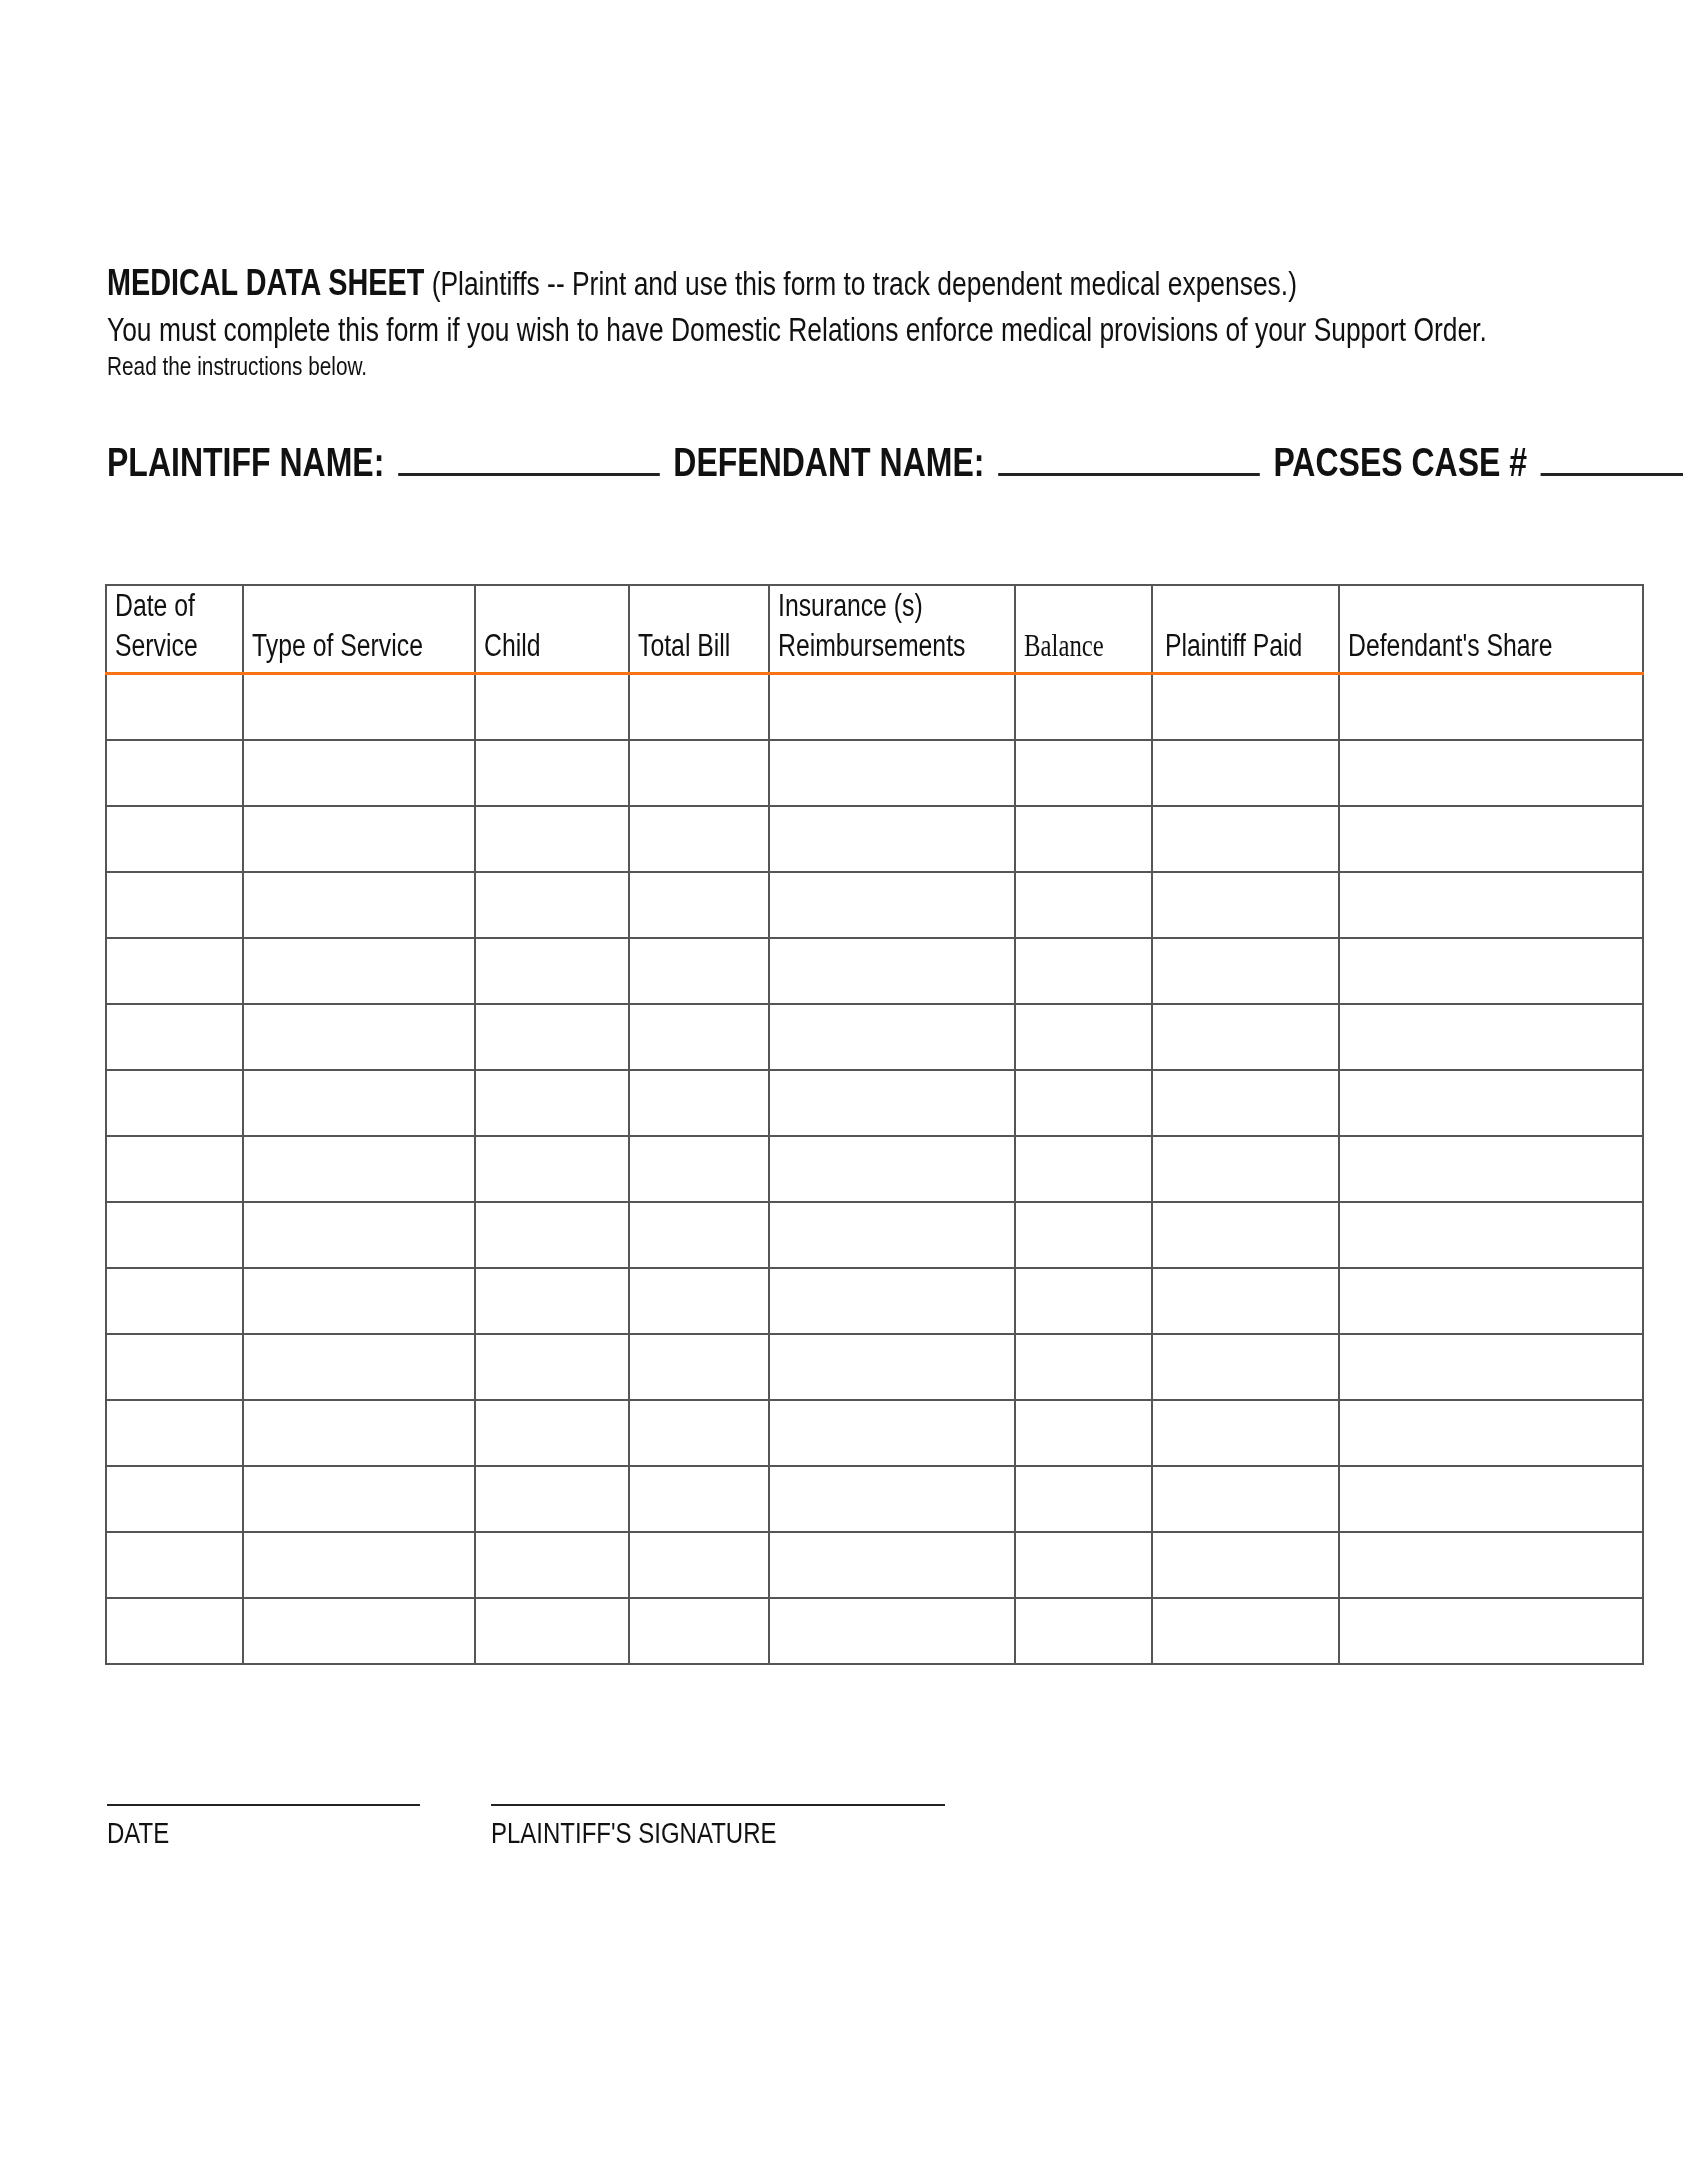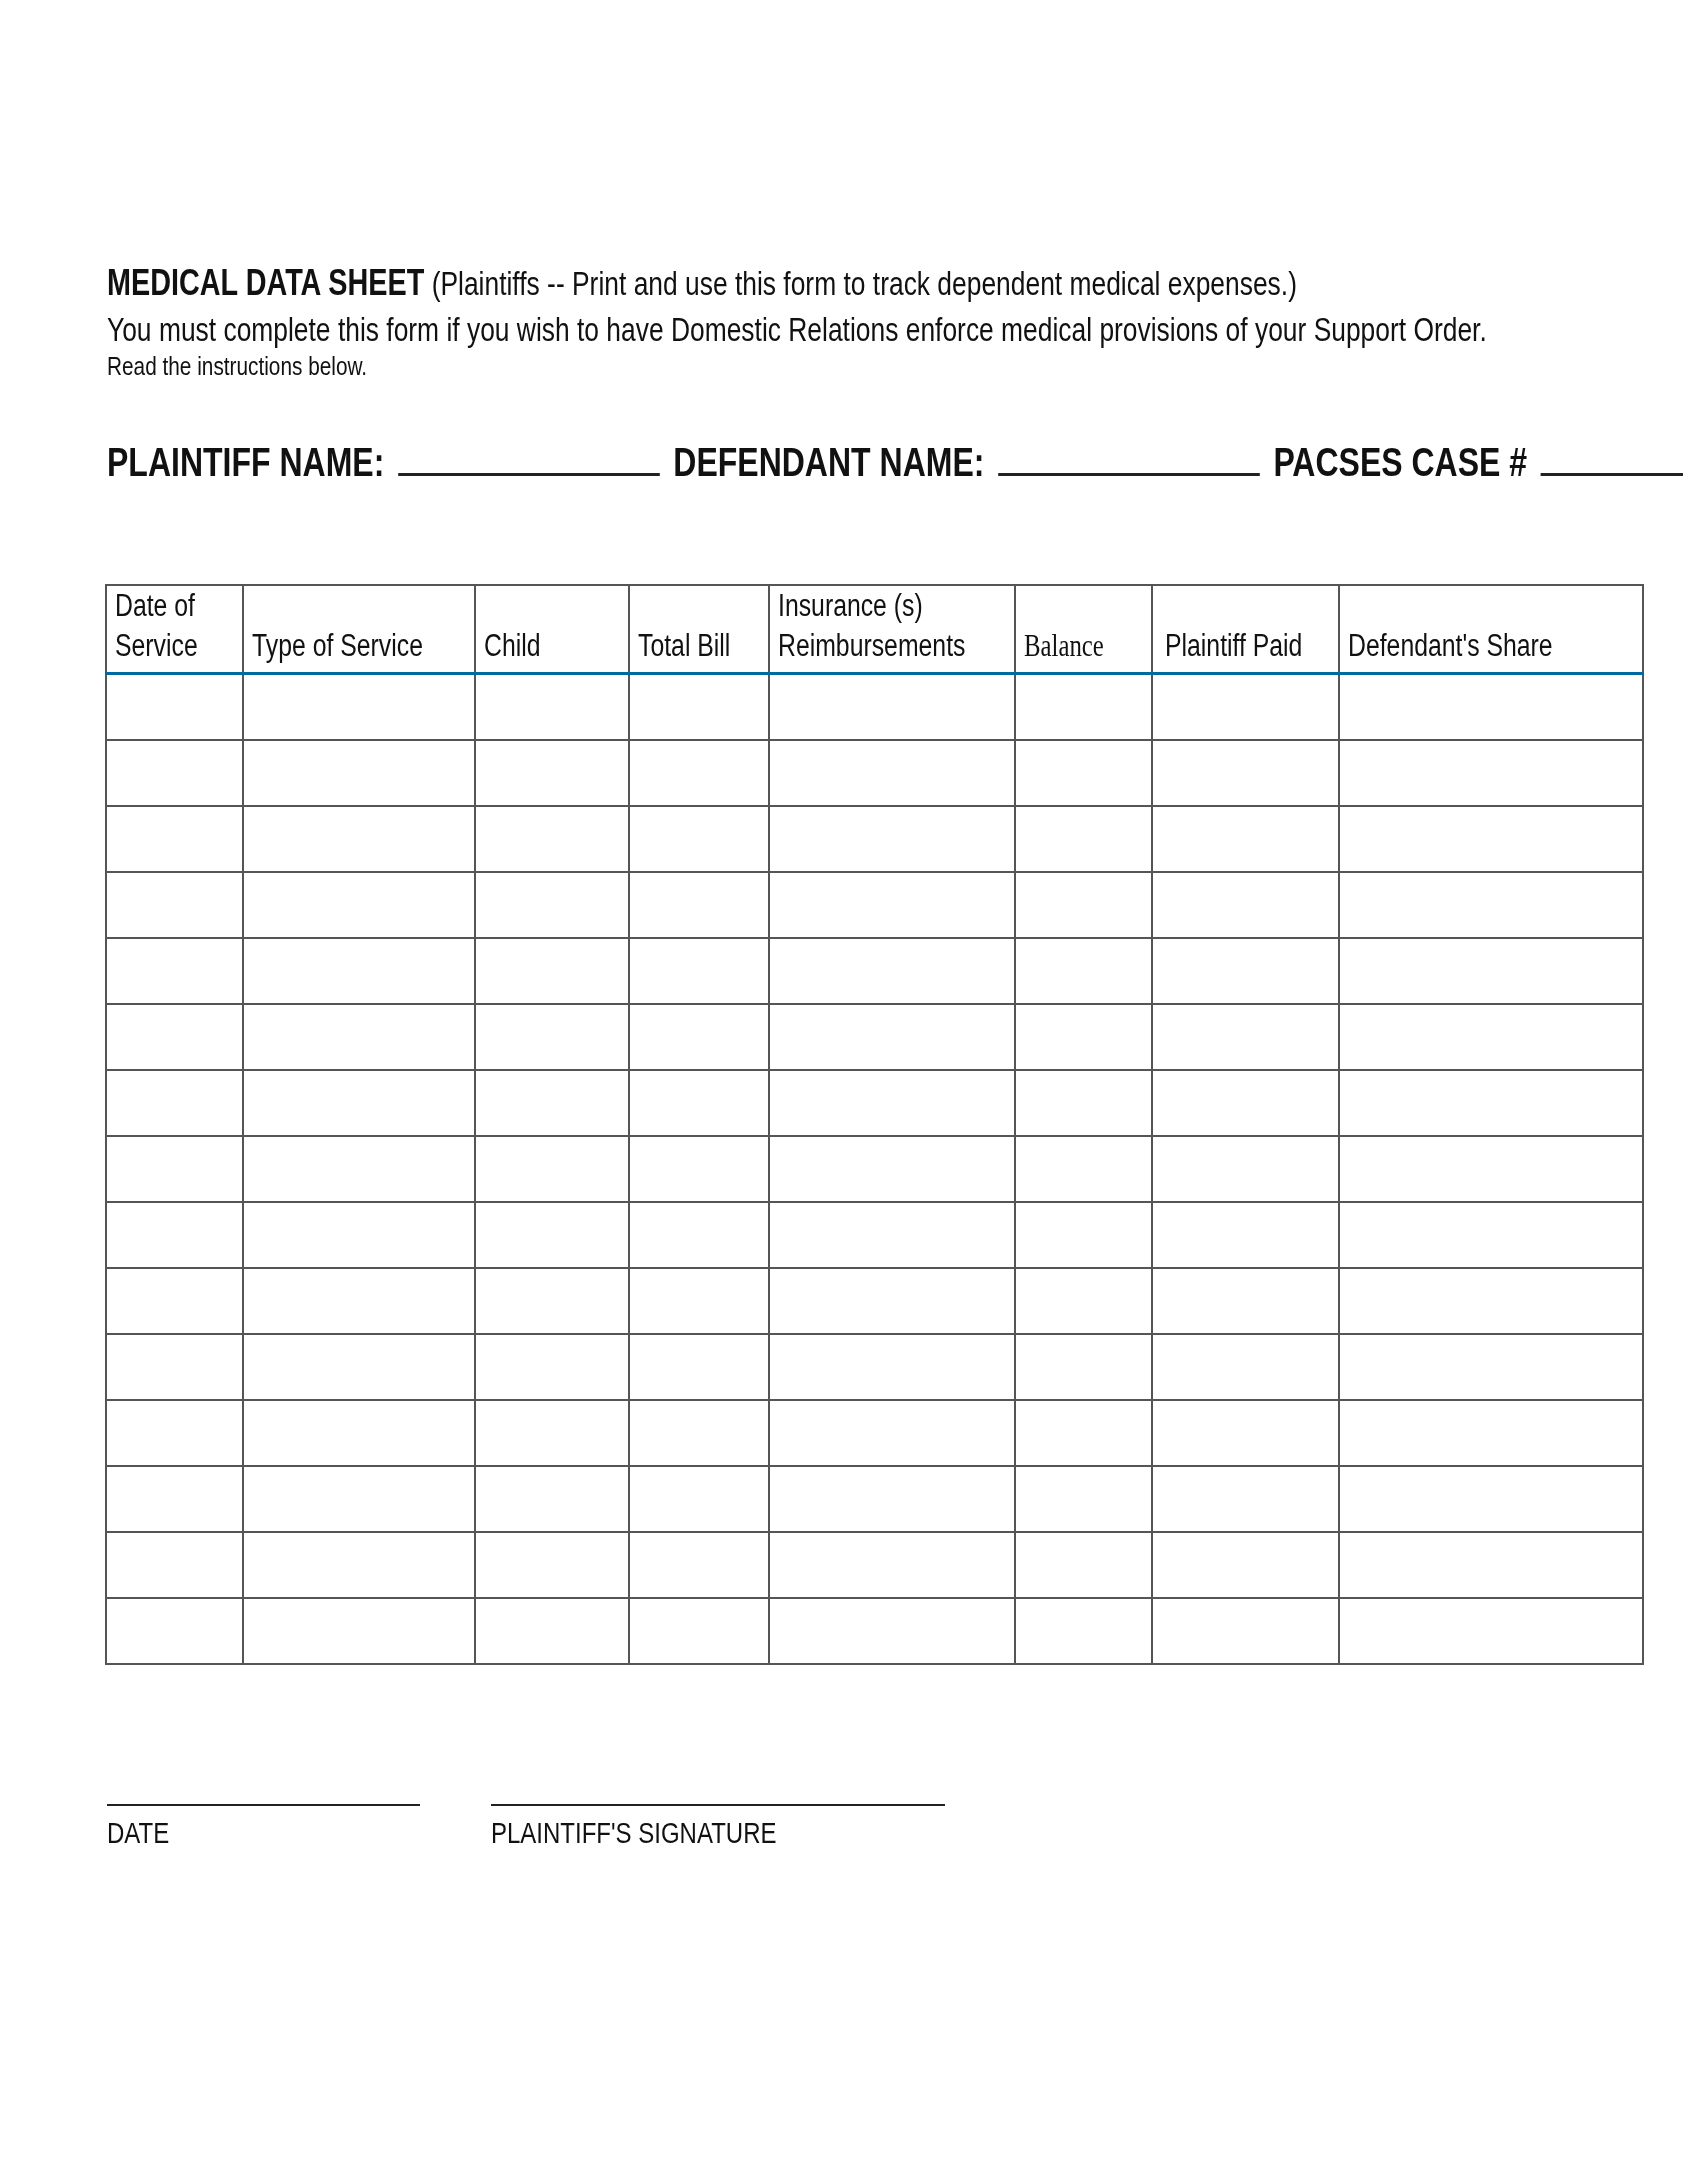--- a/index.html
+++ b/index.html
@@ -12,21 +12,21 @@
   #instr1 { top:311px; font-size:33px; }
   #instr2 { top:351px; font-size:26px; }
   #names-line { top:439px; font-size:40px; font-weight:bold; }
   .blank { display:inline-block; border-bottom:3px solid #222; height:34px; vertical-align:baseline; margin:0 6px; }
 
   #med-table { position:absolute; left:105px; top:584px; border-collapse:collapse; table-layout:fixed; }
   #med-table th, #med-table td { border:2px solid #555; padding:0; }
   #med-table th { height:85px; font-weight:normal; text-align:left; vertical-align:bottom; font-size:31px; }
   #med-table th .cond { padding:0 0 6px 10px; line-height:40px; }
   #med-table td { height:64px; }
-  #med-table tr.header-row th { border-bottom:3px solid #0369a1; }
+  #med-table tr.header-row th { border-bottom:3px solid #f97316; }
 
   .sig-line { position:absolute; top:1804px; border-top:2px solid #222; height:0; }
   .sig-label { position:absolute; top:1816px; font-size:30px; }
 </style>
 </head>
 <body>
 
 <div id="title-line" class="line">
   <span class="cond">
     <span class="bold">MEDICAL DATA SHEET</span>

